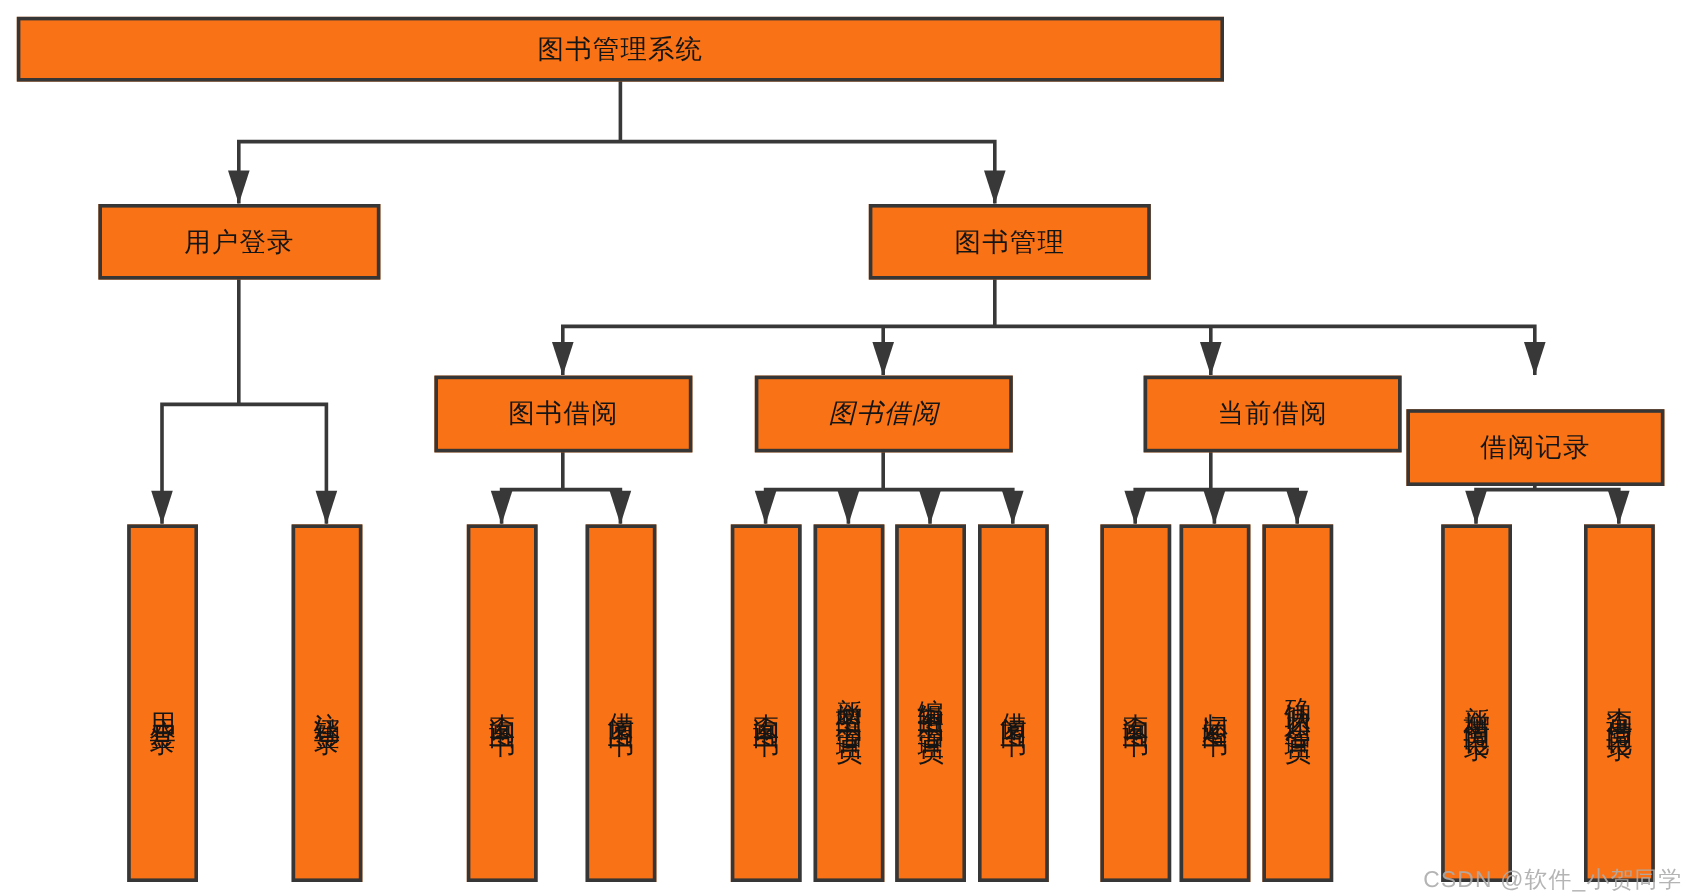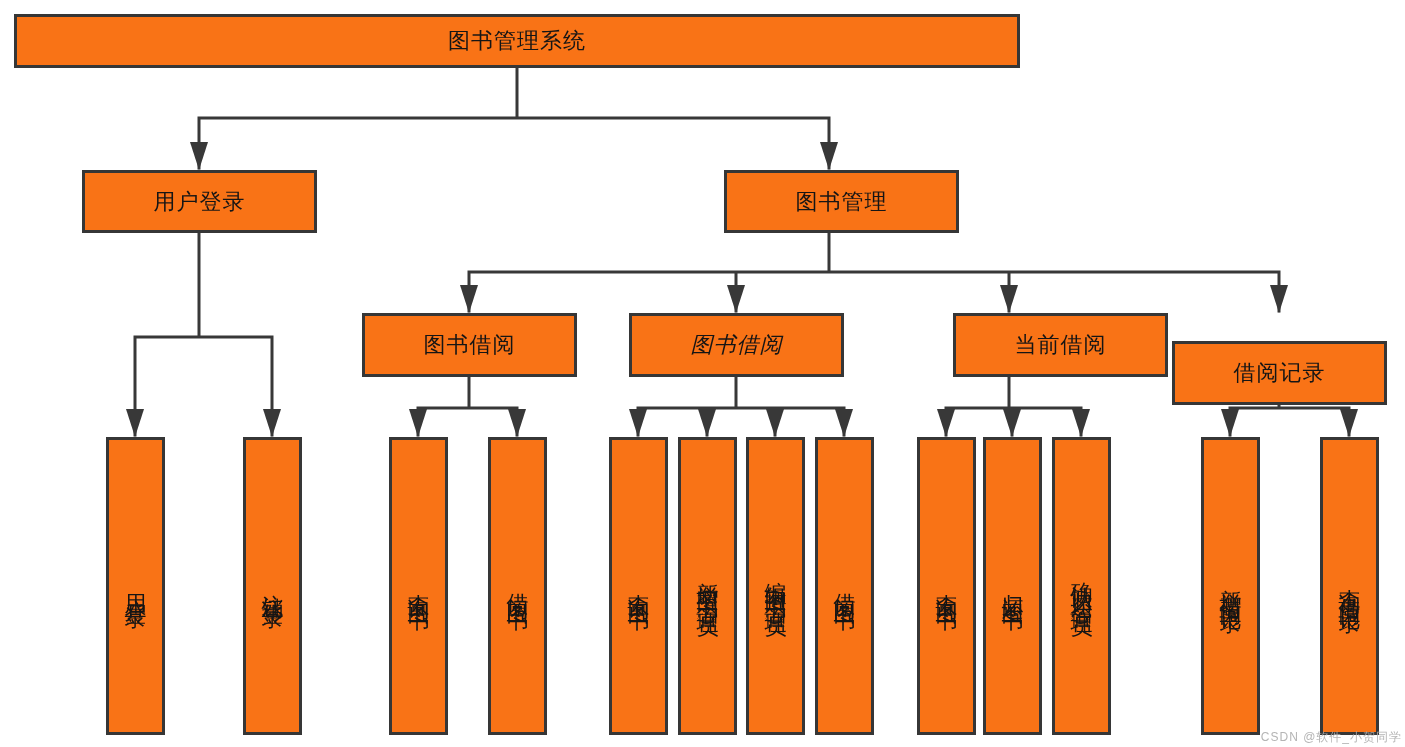--- a/index.html
+++ b/index.html
@@ -29,21 +29,21 @@
     writing-mode:vertical-rl;
     text-orientation:mixed;
     letter-spacing:5px;
     padding:10px 0;
     line-height:1;
   }
   .watermark{
     position:absolute;
     right:3px;
     bottom:1px;
-    font-size:12px;
+    font-size:19px;
     letter-spacing:1px;
     color:rgba(172,172,172,0.9);
     z-index:5;
     white-space:nowrap;
   }
 </style>
 </head>
 <body>
 
 <div id="stage">

